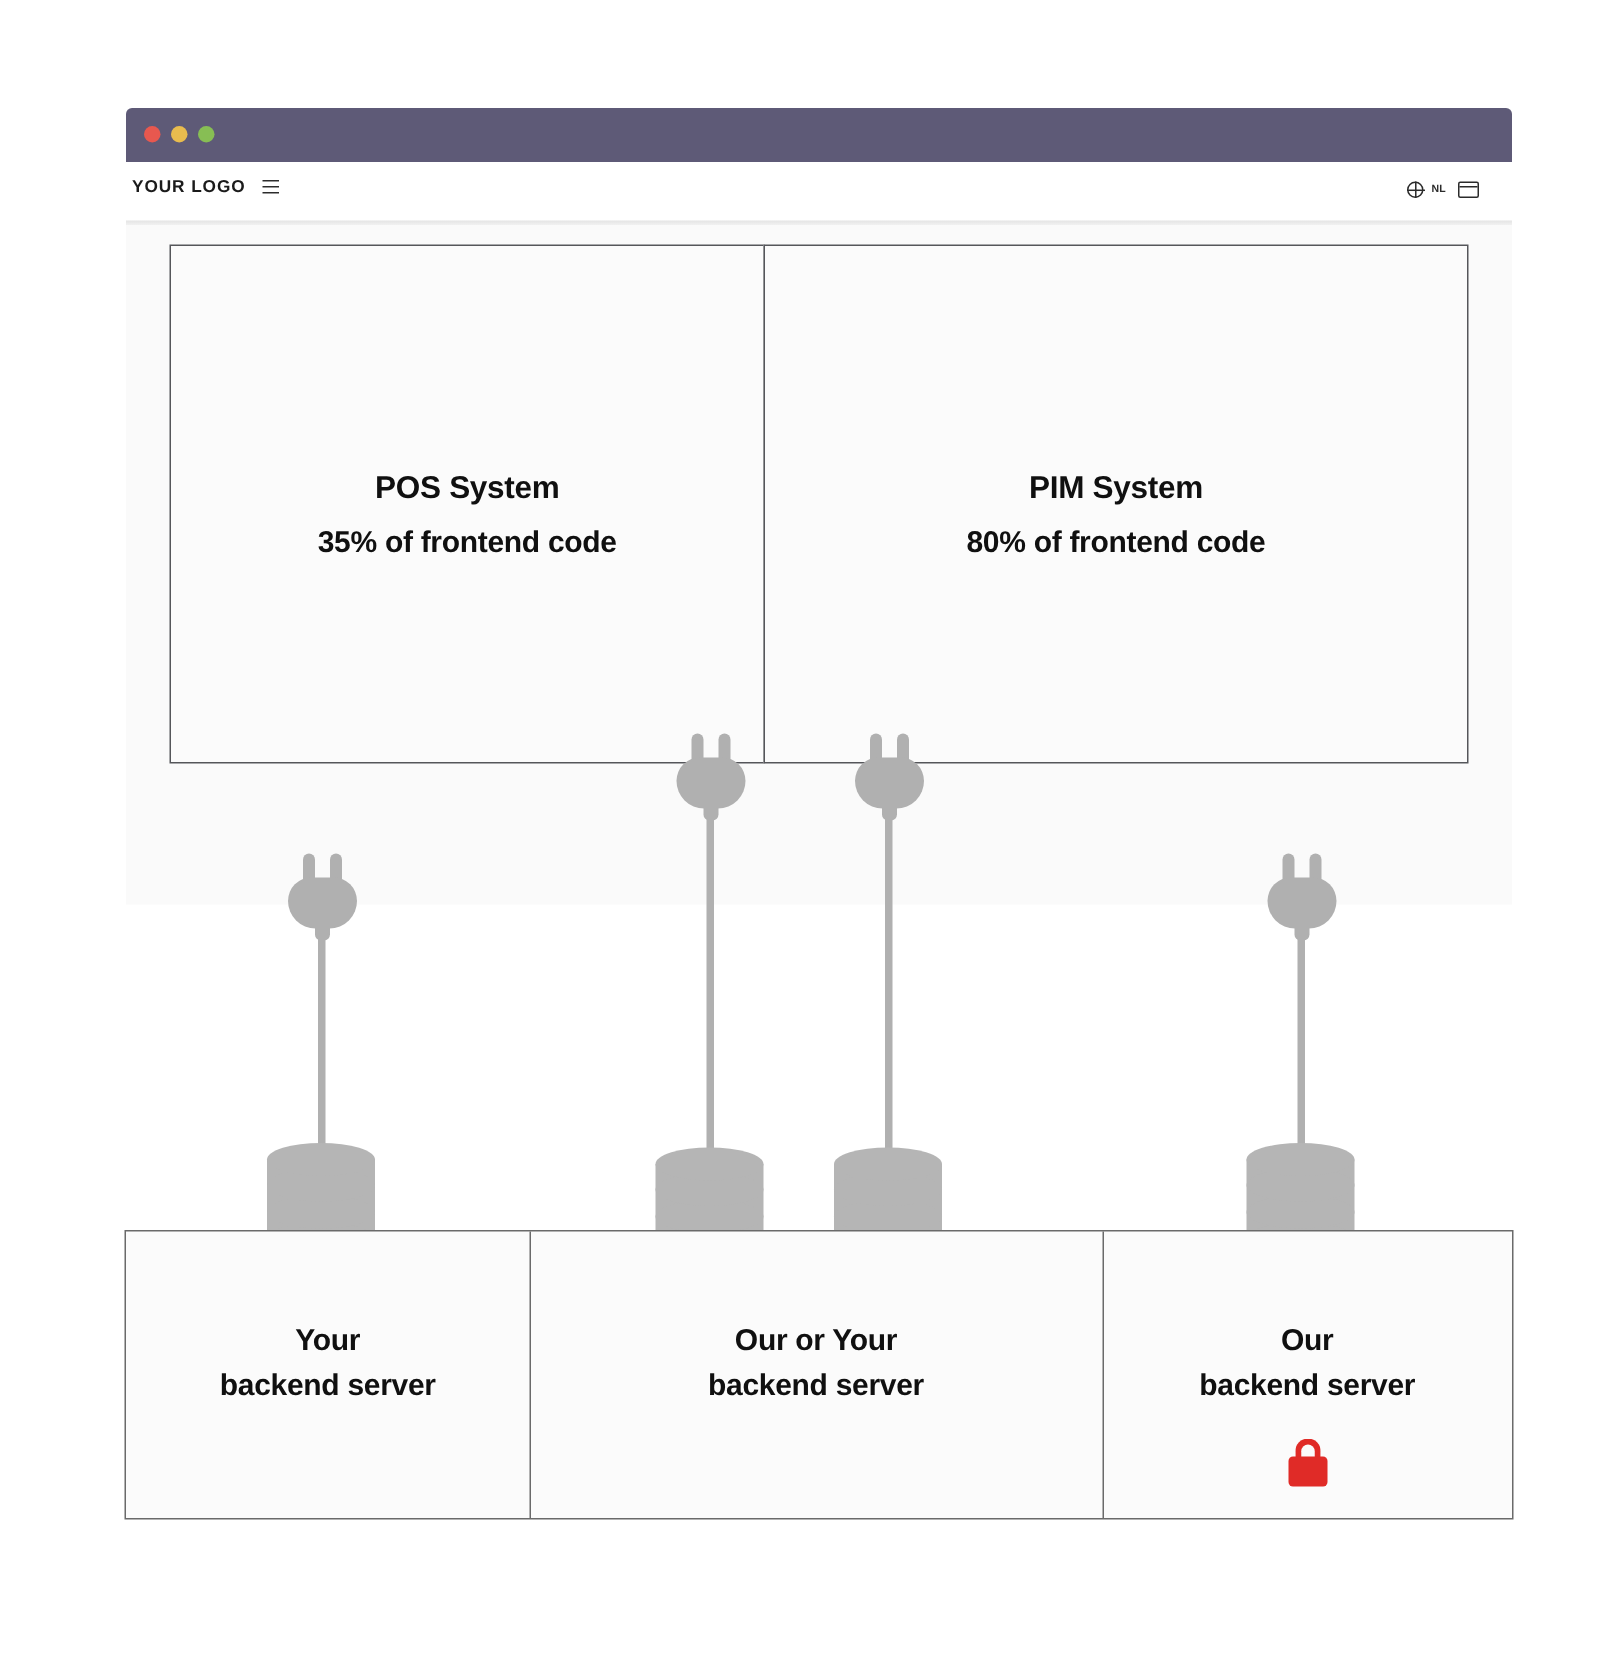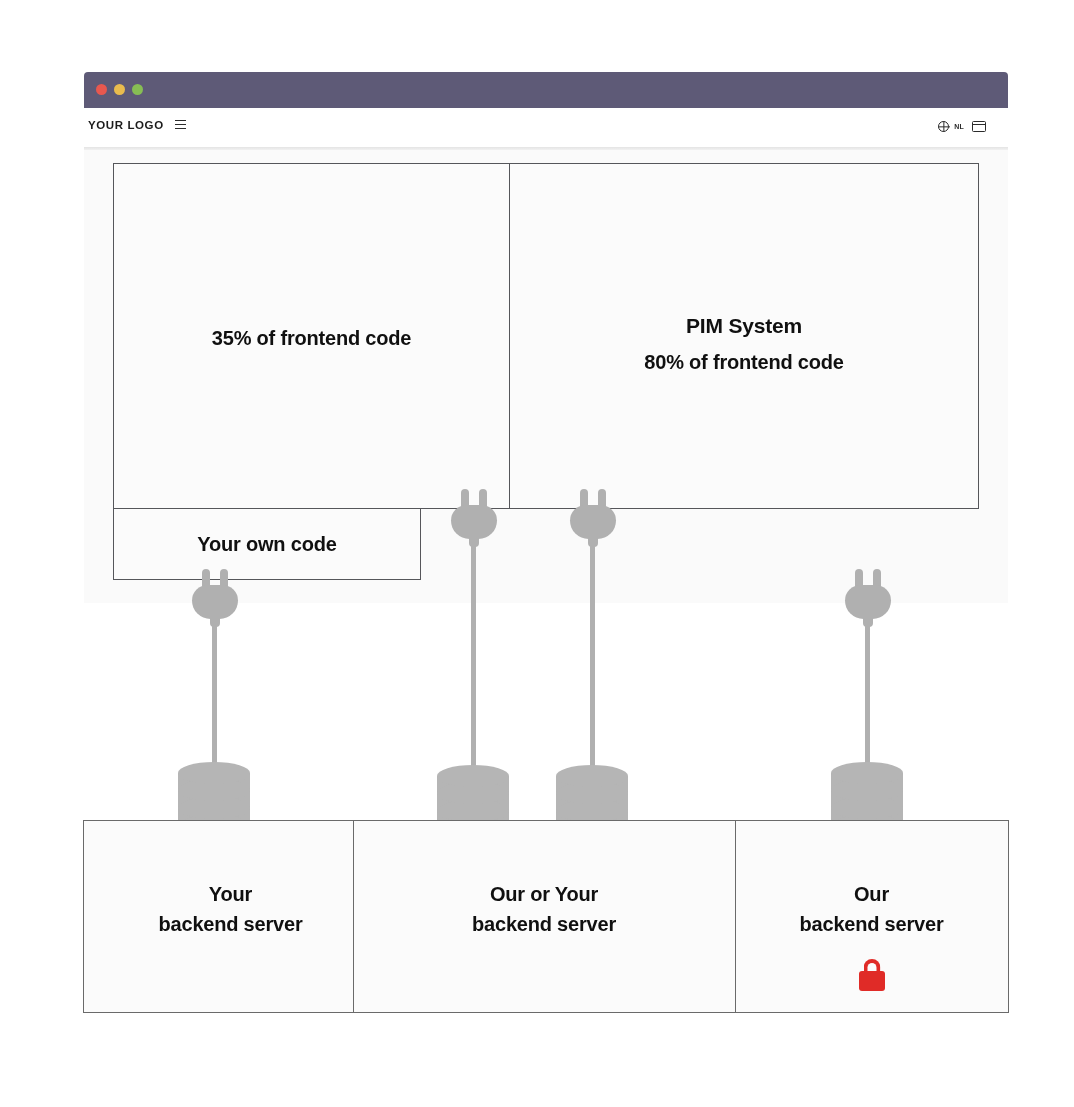--- a/index.html
+++ b/index.html
@@ -125,21 +125,21 @@
     position:absolute;left:83px;top:820px;width:926px;height:193px;
     border:1.4px solid #6a6a6a;background:#fbfbfb;box-sizing:border-box;
   }
   .svdiv{position:absolute;top:0;bottom:0;width:1.4px;background:#6a6a6a;}
   .svdiv.a{left:269px;}
   .svdiv.b{left:651px;}
   .svcell{
     position:absolute;top:0;bottom:0;display:flex;flex-direction:column;
     align-items:center;justify-content:flex-start;padding-top:58px;box-sizing:border-box;
   }
-  .svcell.c1{left:12px;width:269px;}
+  .svcell.c1{left:0;width:269px;}
   .svcell.c2{left:269px;width:382px;}
   .svcell.c3{left:651px;width:273px;}
   .svtext{
     font-size:20px;font-weight:bold;color:#101010;text-align:center;
     line-height:30px;letter-spacing:-.2px;
   }
   .svlock{margin-top:20px;}
 </style>
 </head>
 <body>
@@ -167,36 +167,32 @@
         <span class="card-ico"></span>
       </div>
     </div>
 
     <div class="navsep"></div>
     <div class="canvas"></div>
   </div>
 
   <div class="frame box-pos">
     <div class="sys-wrap">
+      <div class="sys-title">POS System</div>
       <div class="sys-sub">35% of frontend code</div>
     </div>
   </div>
 
   <div class="frame box-pim">
     <div class="sys-wrap">
       <div class="sys-title">PIM System</div>
       <div class="sys-sub">80% of frontend code</div>
     </div>
   </div>
 
-  <div class="frame box-own">
-    <div class="band-label">
-      <span>Your own code</span>
-    </div>
-  </div>
 
 
   <div class="conn" style="left:189px;top:569px;width:52px;height:62px;">
     <div class="plug">
       <span class="prong l"></span>
         <span class="prong r"></span>
       <span class="plugbody"></span>
         <span class="plugneck"></span>
     </div>
   </div>

